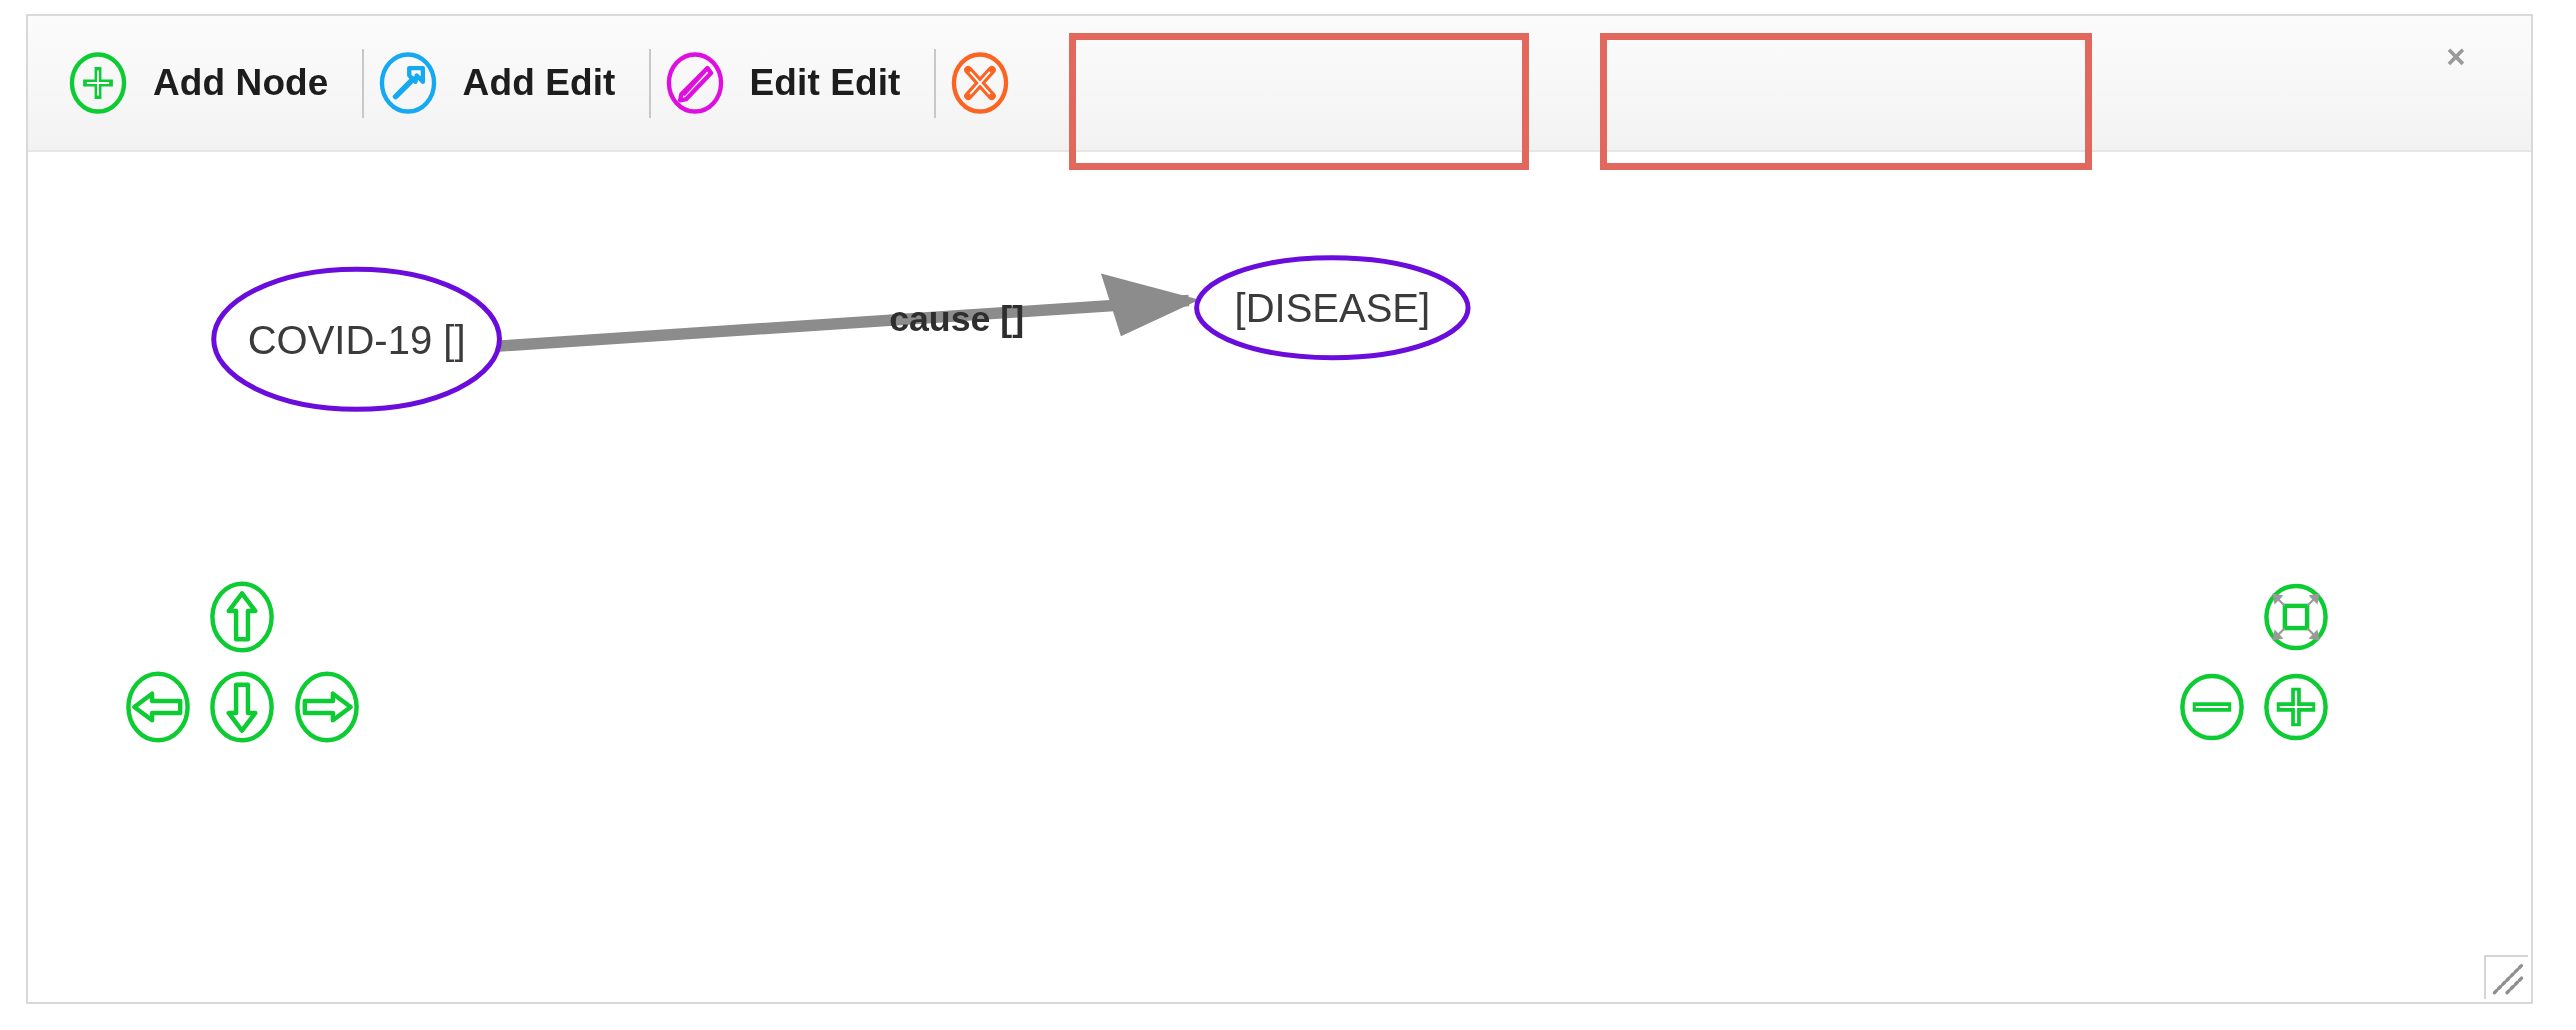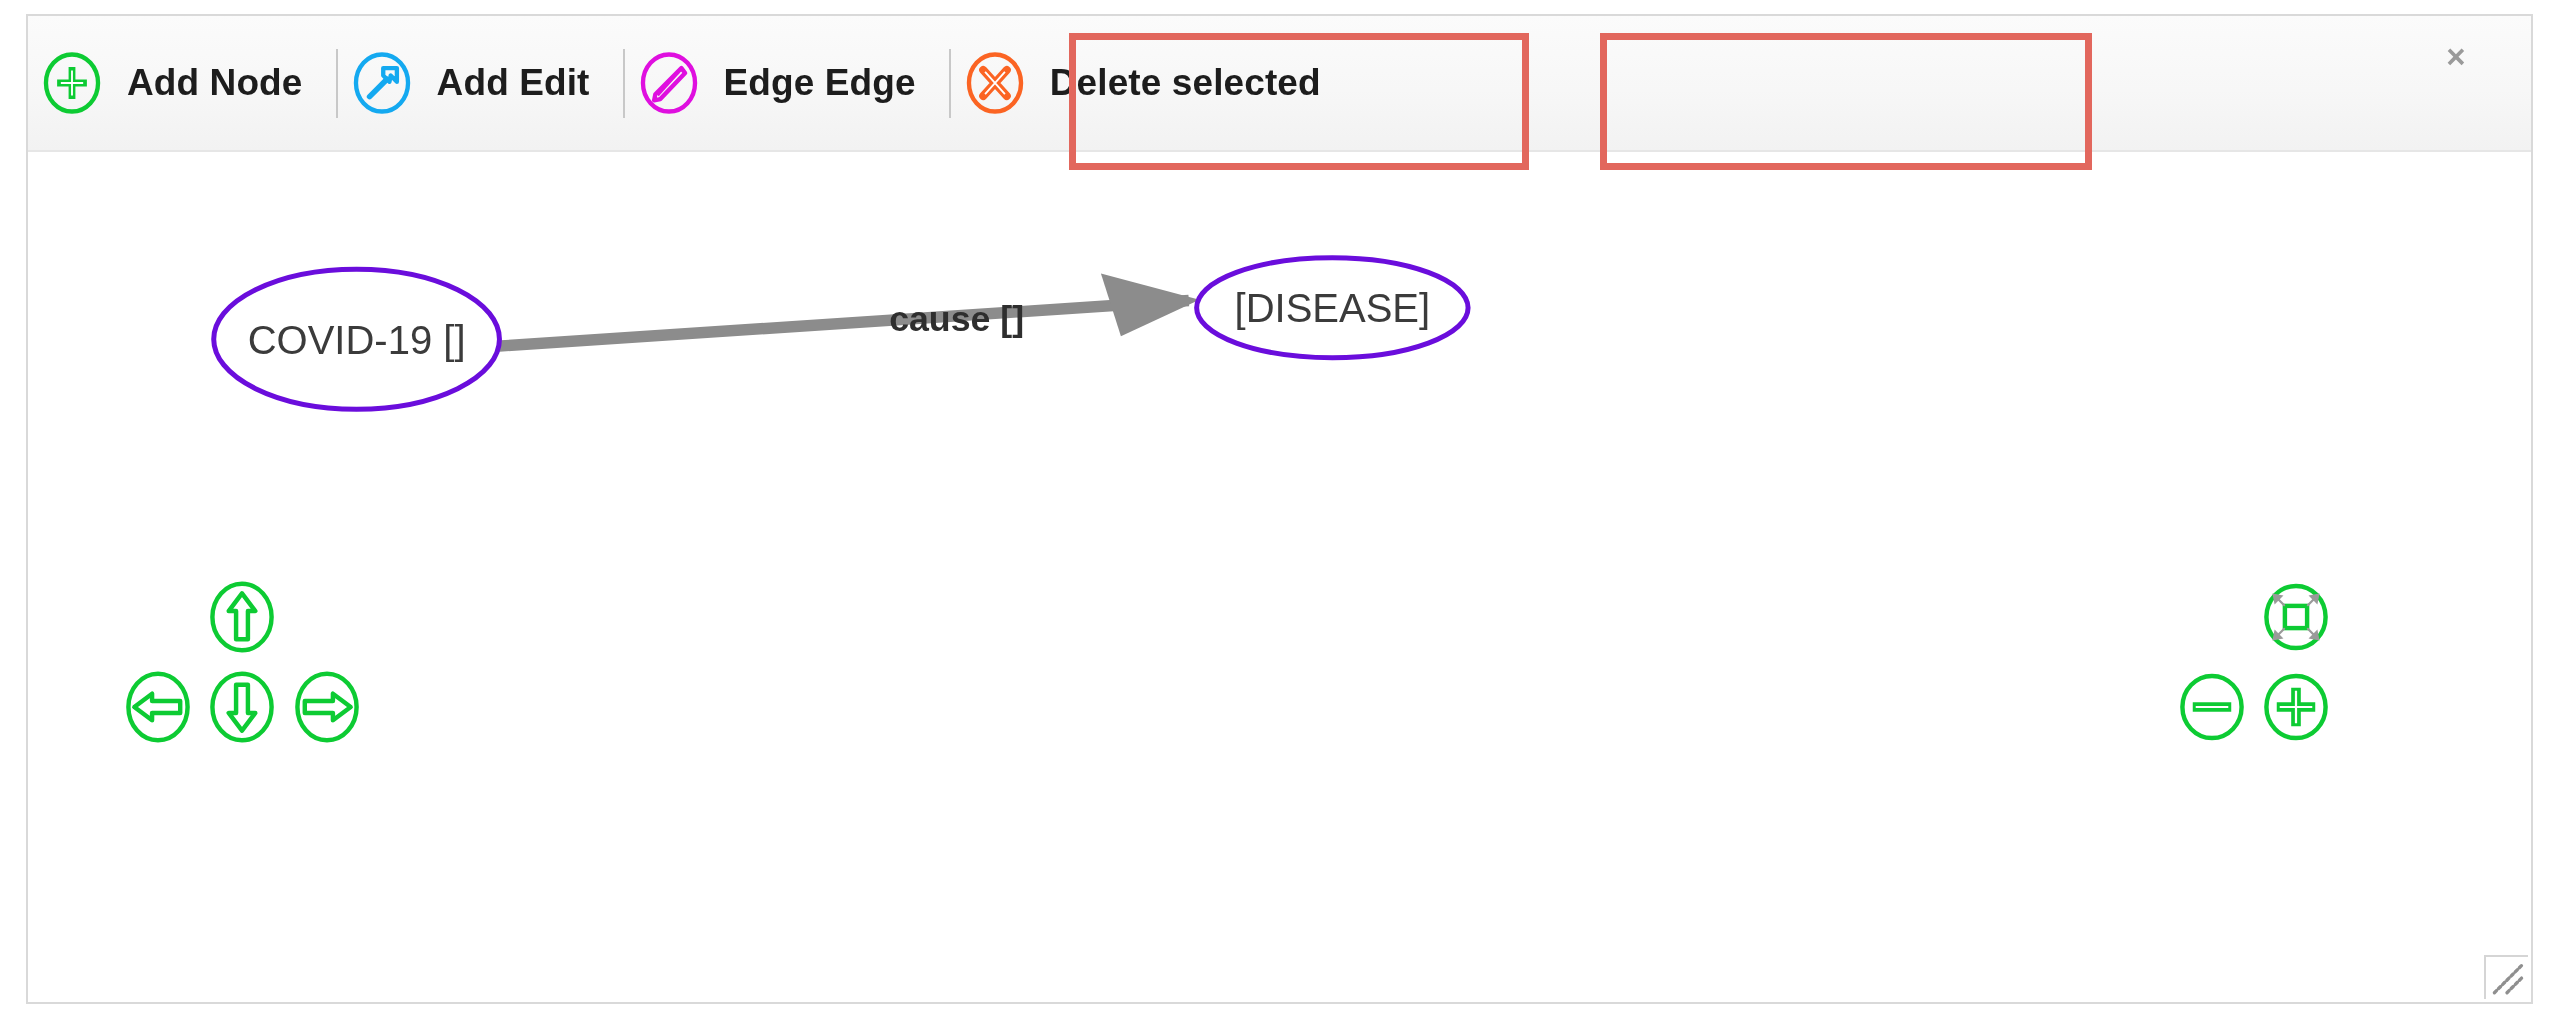--- a/index.html
+++ b/index.html
@@ -32,20 +32,21 @@
     position: absolute;
     left: 0;
     top: 0;
     width: 100%;
     height: 136px;
     box-sizing: border-box;
     background: linear-gradient(to bottom, #fbfbfb 0%, #f7f7f7 55%, #f2f2f2 100%);
     border-bottom: 2.1px solid #e6e6e6;
     display: flex;
     align-items: center;
+    padding-left: 26px;
   }
 
   .tool-button {
     display: flex;
     align-items: center;
     height: 100%;
     padding: 0 33px 0 13px;
     cursor: pointer;
     white-space: nowrap;
     background: transparent;
@@ -209,34 +210,33 @@
     <div class="tool-sep"></div>
 
     <div class="tool-button">
       <span class="tool-icon">
         <svg viewBox="0 0 100 100">
           <ellipse cx="50" cy="50" rx="42" ry="46" fill="none" stroke="#df0fdf" stroke-width="7"></ellipse>
           <path d="M70 26 L76 34 L36 76 L26 78 L28 68 Z" fill="none" stroke="#df0fdf" stroke-width="7" stroke-linejoin="round"></path>
           <path d="M66 32 L32 70" fill="none" stroke="#df0fdf" stroke-width="4"></path>
         </svg>
       </span>
-      <span class="tool-label">Edge Edge</span>
+      <span class="tool-label">Edit Edit</span>
     </div>
 
     <div class="tool-sep"></div>
 
     <div class="tool-button">
       <span class="tool-icon">
         <svg viewBox="0 0 100 100">
           <ellipse cx="50" cy="50" rx="42" ry="46" fill="none" stroke="#fb6423" stroke-width="7"></ellipse>
           <path d="M31 29 L69 71 M69 29 L31 71" fill="none" stroke="#fb6423" stroke-width="13" stroke-linecap="round"></path>
           <path d="M34 32 L66 68 M66 32 L34 68" fill="none" stroke="#ffffff" stroke-width="3"></path>
         </svg>
       </span>
-      <span class="tool-label">Delete selected</span>
     </div>
   </div>
 
   <div class="annot-box" id="annot-edit-edge"></div>
   <div class="annot-box" id="annot-delete-selected"></div>
 
   <div id="close-button">×</div>
 
   <div id="graph-canvas">
 

